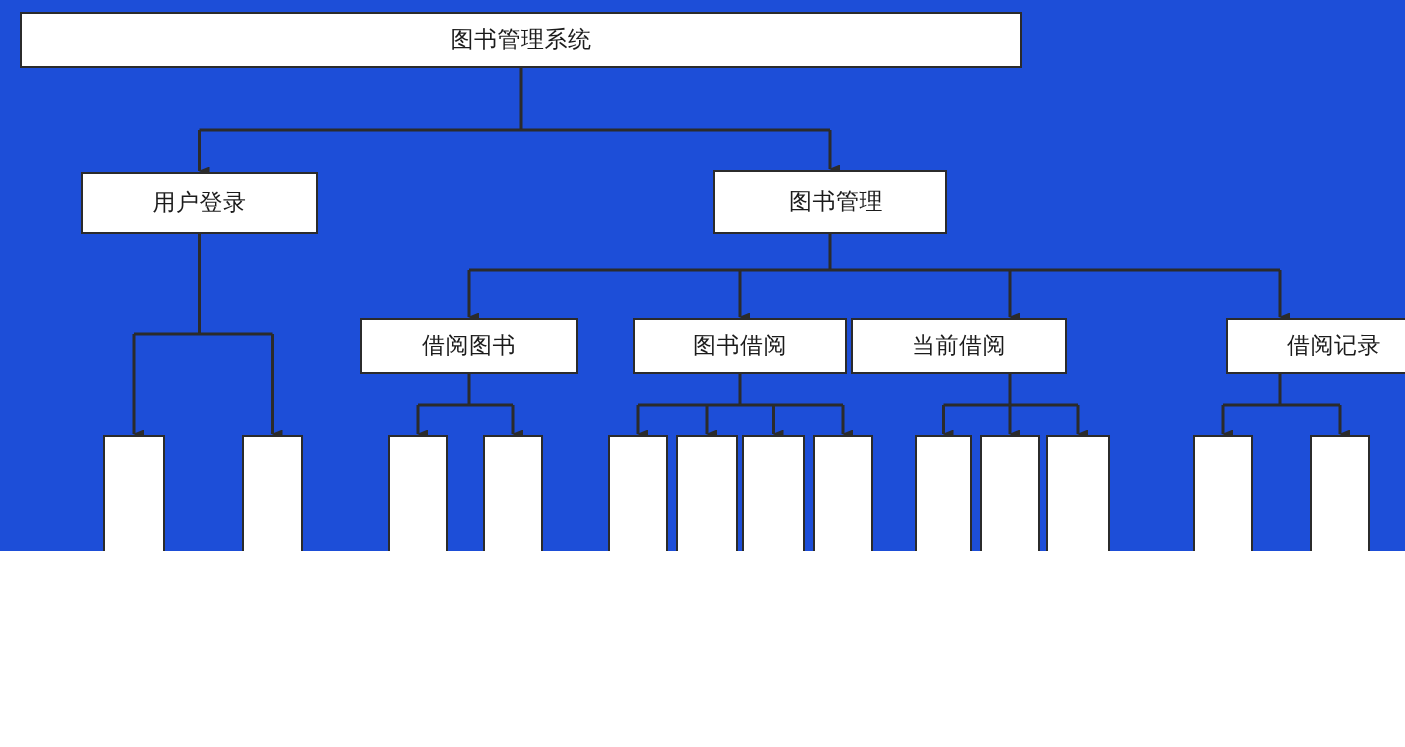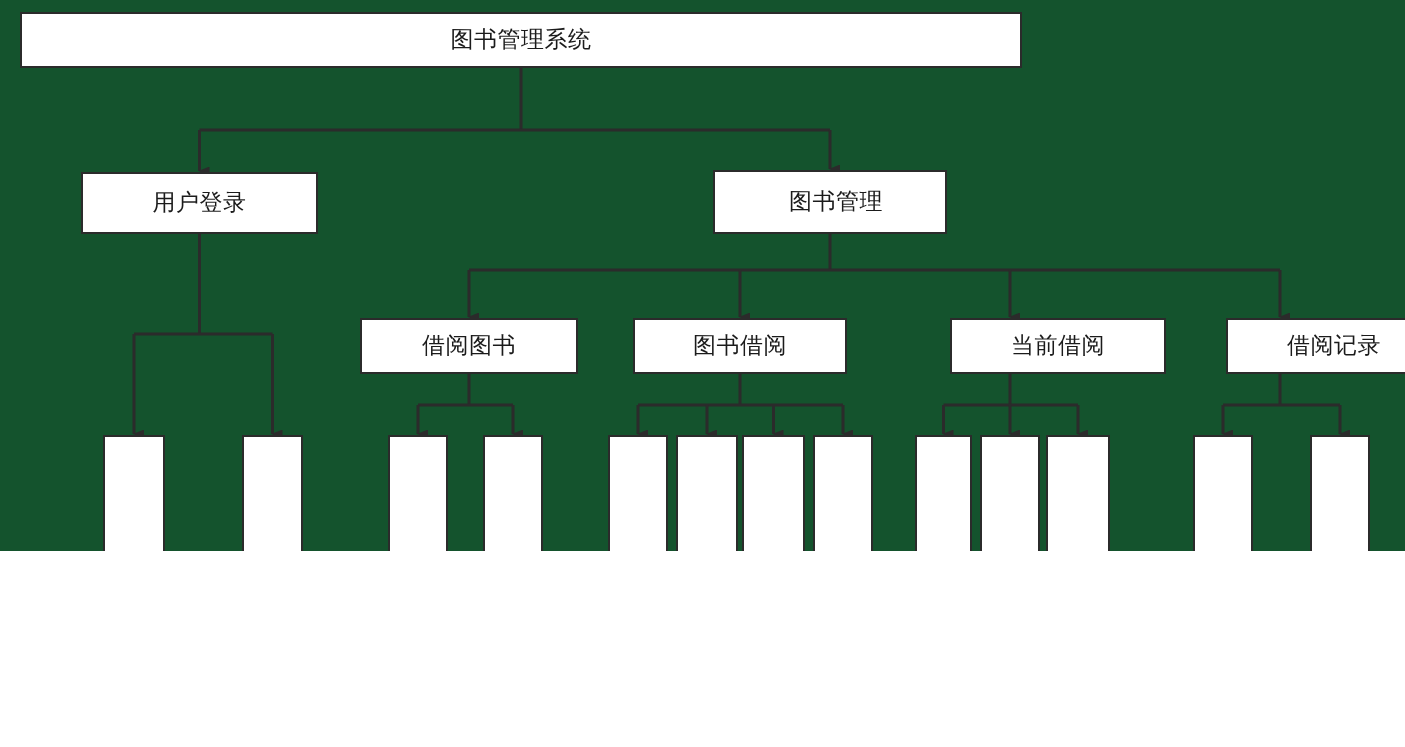--- a/index.html
+++ b/index.html
@@ -8,21 +8,21 @@
     padding: 0;
     background: #ffffff;
   }
   body {
     font-family: "Liberation Sans", "DejaVu Sans", sans-serif;
   }
   #diagram-root {
     position: relative;
     width: 1405px;
     height: 551px;
-    background: #14532d;
+    background: #1d4ed8;
     overflow: hidden;
   }
   #edge-layer {
     position: absolute;
     left: 0;
     top: 0;
     width: 1405px;
     height: 747px;
     pointer-events: none;
   }
@@ -132,21 +132,21 @@
       </div>
       <div class="node h" style="left: 713px; top: 170px; width: 234px; height: 64px; border-color: rgb(43, 43, 43); background: rgb(255, 255, 255); padding-left: 12px;">
         <span class="node-label" style="color: rgb(27, 27, 27);">图书管理</span>
       </div>
       <div class="node h" style="left: 360px; top: 318px; width: 218px; height: 56px; border-color: rgb(43, 43, 43); background: rgb(255, 255, 255);">
         <span class="node-label" style="color: rgb(27, 27, 27);">借阅图书</span>
       </div>
       <div class="node h" style="left: 633px; top: 318px; width: 214px; height: 56px; border-color: rgb(43, 43, 43); background: rgb(255, 255, 255);">
         <span class="node-label" style="color: rgb(27, 27, 27);">图书借阅</span>
       </div>
-      <div class="node h" style="left: 950px; top: 318px; width: 216px; height: 56px; border-color: rgb(43, 43, 43); background: rgb(255, 255, 255);">
+      <div class="node h" style="left: 851px; top: 318px; width: 216px; height: 56px; border-color: rgb(43, 43, 43); background: rgb(255, 255, 255);">
         <span class="node-label" style="color: rgb(27, 27, 27);">当前借阅</span>
       </div>
       <div class="node h" style="left: 1226px; top: 318px; width: 216px; height: 56px; border-color: rgb(43, 43, 43); background: rgb(255, 255, 255);">
         <span class="node-label" style="color: rgb(27, 27, 27);">借阅记录</span>
       </div>
       <div class="node v" style="left: 103px; top: 435px; width: 62px; height: 299px; border-color: rgb(43, 43, 43); background: rgb(255, 255, 255);">
         <span class="node-label" style="color: rgb(27, 27, 27);">用户登录</span>
       </div>
       <div class="node v" style="left: 242px; top: 435px; width: 61px; height: 299px; border-color: rgb(43, 43, 43); background: rgb(255, 255, 255);">
         <span class="node-label" style="color: rgb(27, 27, 27);">注销登录</span>

